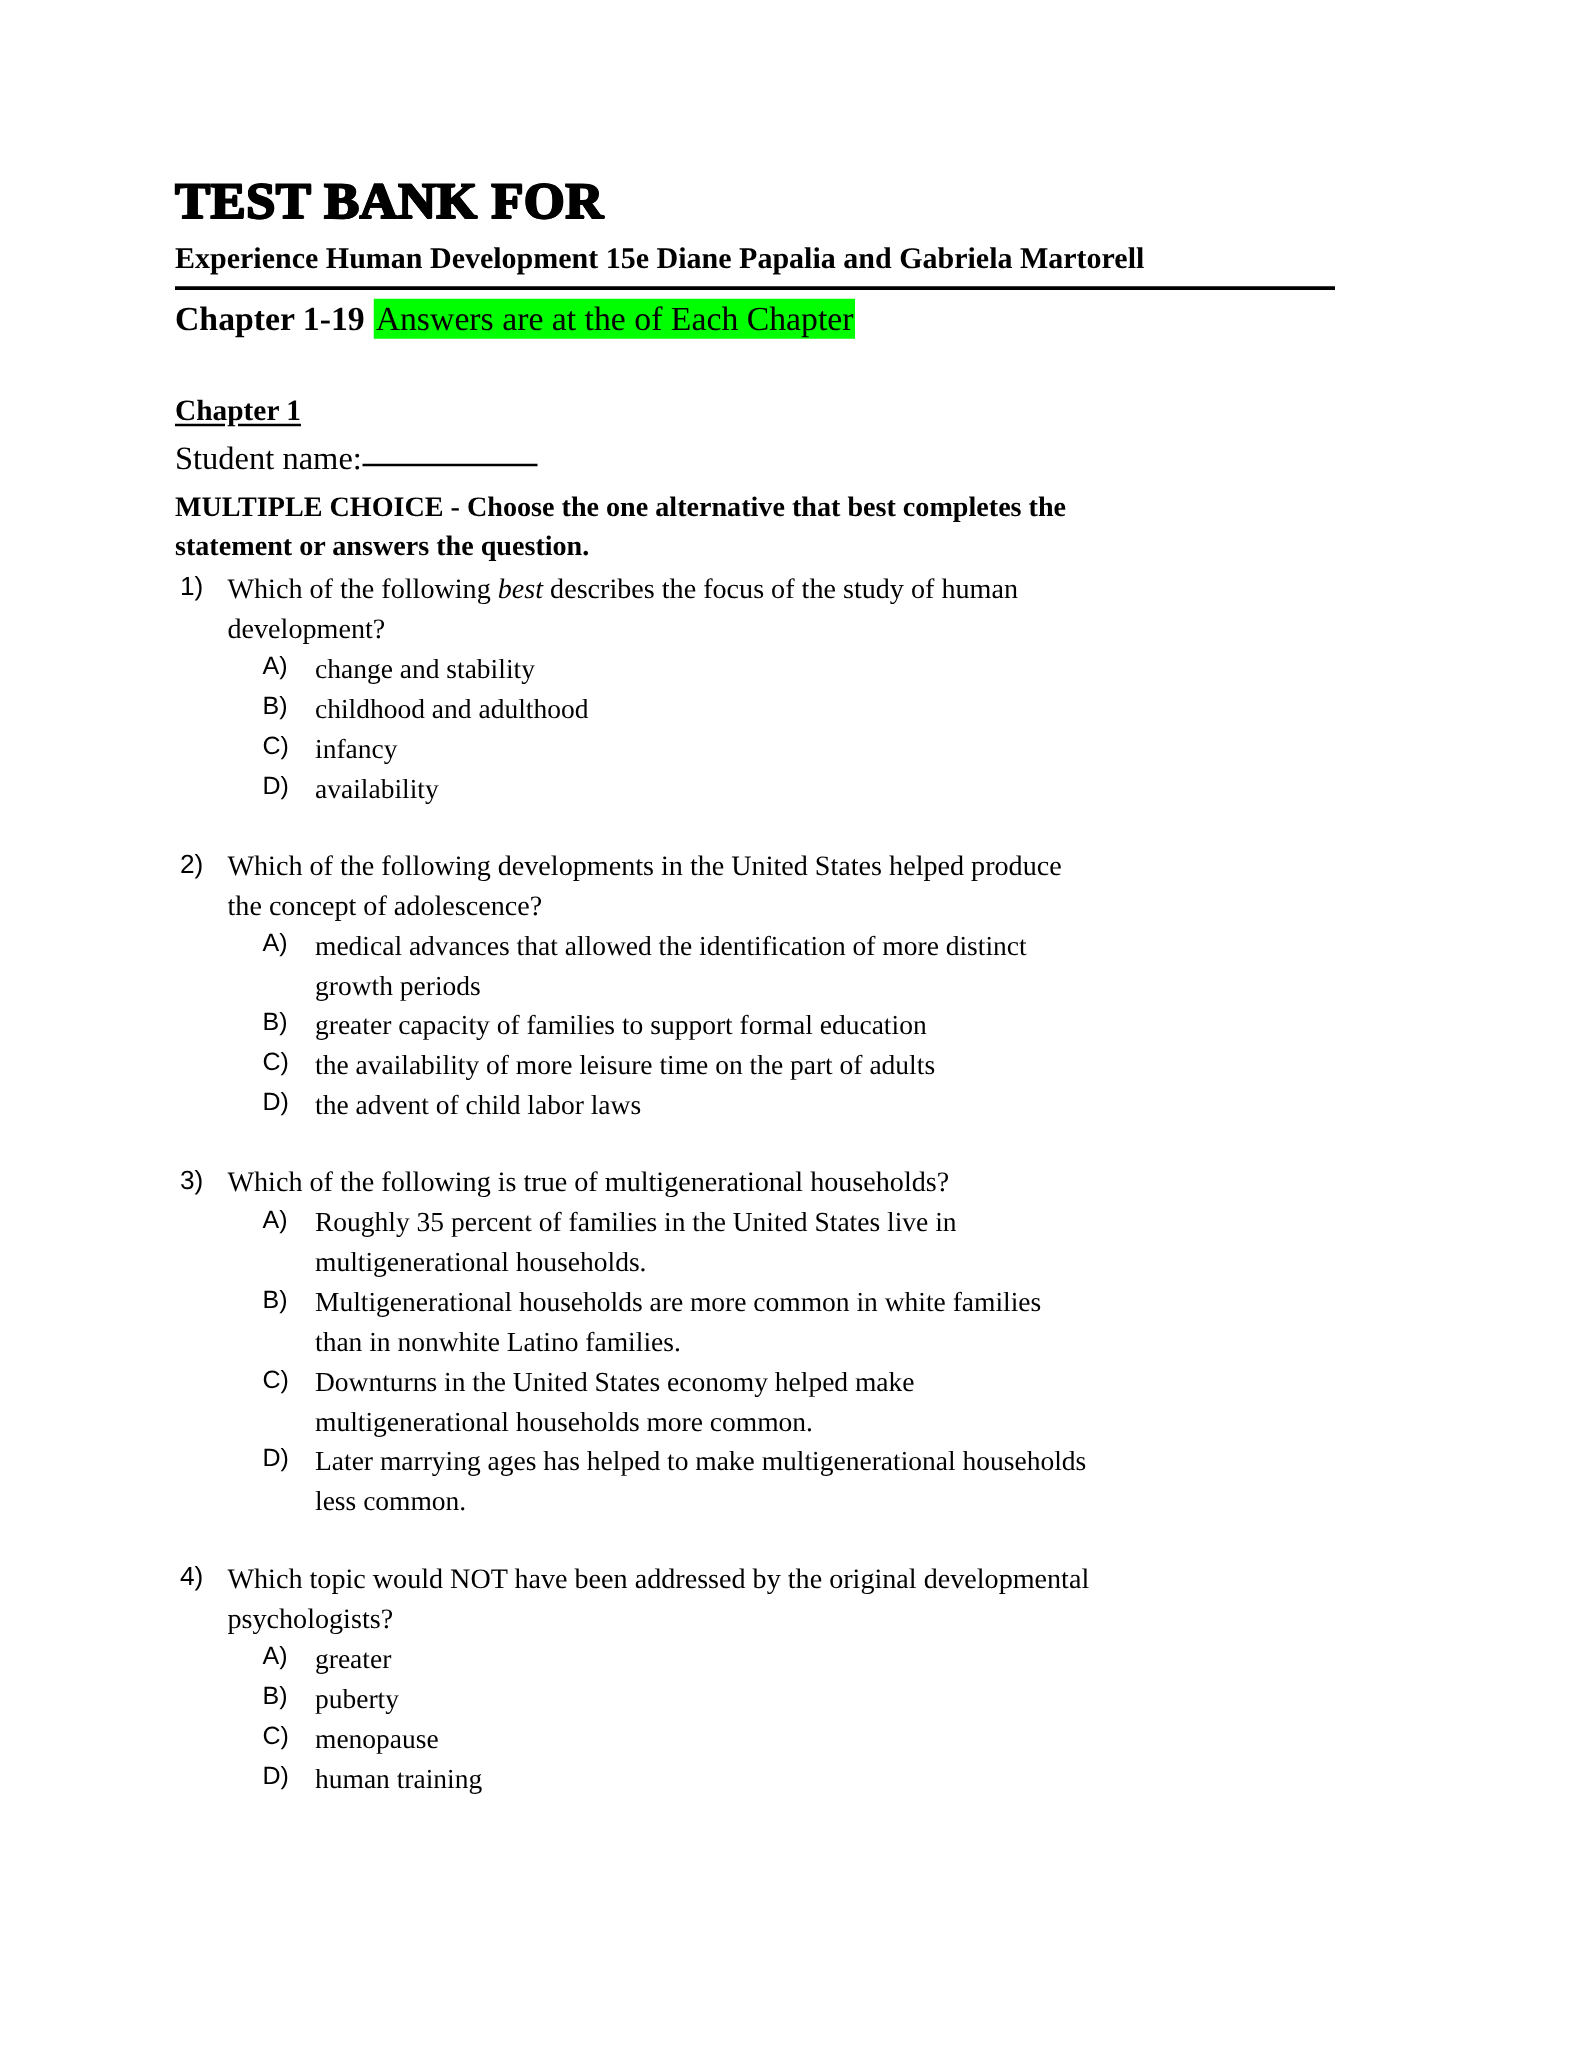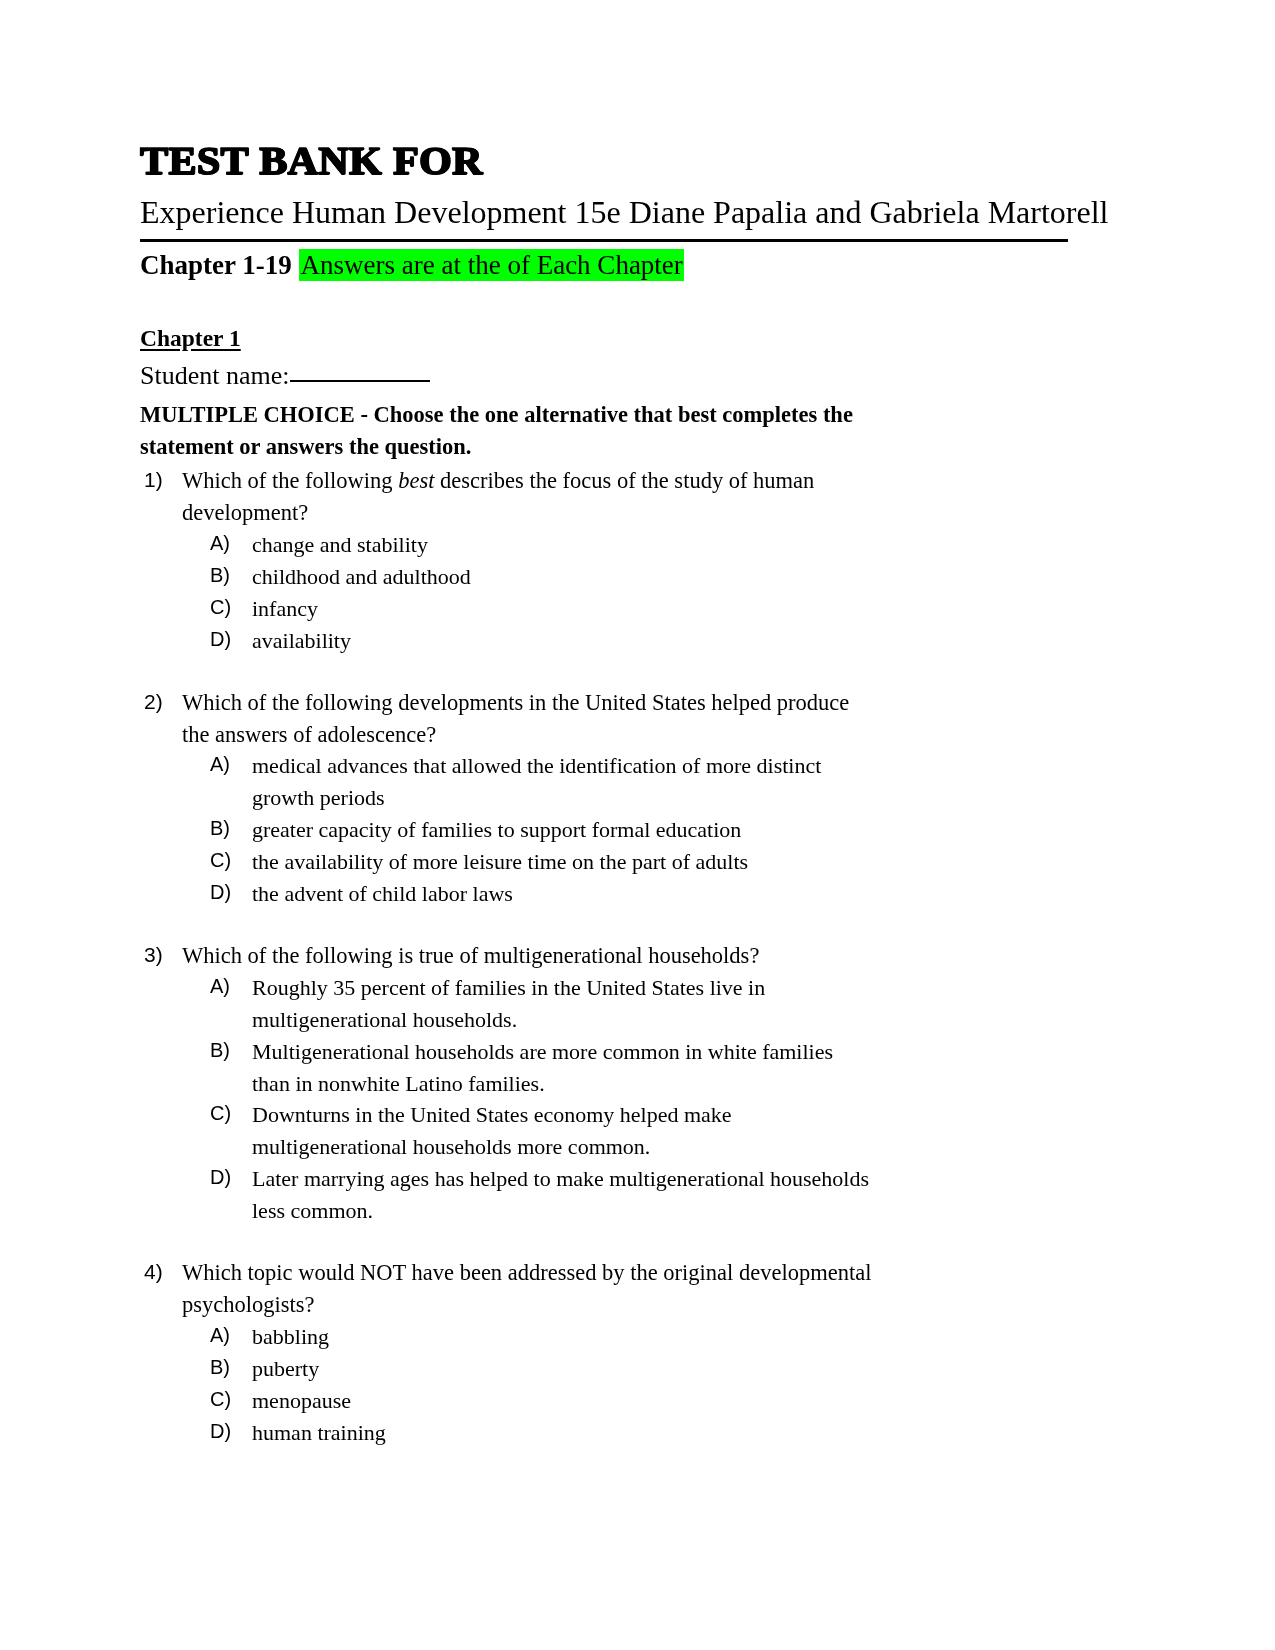--- a/index.html
+++ b/index.html
@@ -39,22 +39,22 @@
     text-transform: uppercase;
     -webkit-text-stroke: 1.6px #000;
     text-shadow: 1.2px 0 0 #000, -0.6px 0 0 #000, 0 1px 0 #000;
     font-stretch: condensed;
     transform: scaleX(1.02);
     transform-origin: left center;
     white-space: nowrap;
   }
 
   .doc-subtitle {
-    font-size: 32px;
-    font-weight: 400;
+    font-size: 24px;
+    font-weight: 700;
     line-height: 1.22;
     margin: 0 0 7px 0;
     white-space: nowrap;
   }
 
   .rule {
     border: 0;
     border-top: 3px solid #000000;
     margin: 0 0 0 0;
     width: 928px;
@@ -211,21 +211,21 @@
             <span class="option-text">infancy</span>
           </li>
           <li class="option">
             <span class="option-letter">D)</span>
             <span class="option-text">availability</span>
           </li>
         </ul>
       </li>
       <li class="question">
         <span class="question-number">2)</span>
-        <span class="question-text">Which of the following developments in the United States helped produce the answers of adolescence?</span>
+        <span class="question-text">Which of the following developments in the United States helped produce the concept of adolescence?</span>
         <ul class="options">
           <li class="option">
             <span class="option-letter">A)</span>
             <span class="option-text">medical advances that allowed the identification of more distinct growth periods</span>
           </li>
           <li class="option">
             <span class="option-letter">B)</span>
             <span class="option-text">greater capacity of families to support formal education</span>
           </li>
           <li class="option">
@@ -259,21 +259,21 @@
             <span class="option-text">Later marrying ages has helped to make multigenerational households less common.</span>
           </li>
         </ul>
       </li>
       <li class="question">
         <span class="question-number">4)</span>
         <span class="question-text">Which topic would NOT have been addressed by the original developmental psychologists?</span>
         <ul class="options">
           <li class="option">
             <span class="option-letter">A)</span>
-            <span class="option-text">babbling</span>
+            <span class="option-text">greater</span>
           </li>
           <li class="option">
             <span class="option-letter">B)</span>
             <span class="option-text">puberty</span>
           </li>
           <li class="option">
             <span class="option-letter">C)</span>
             <span class="option-text">menopause</span>
           </li>
           <li class="option">

